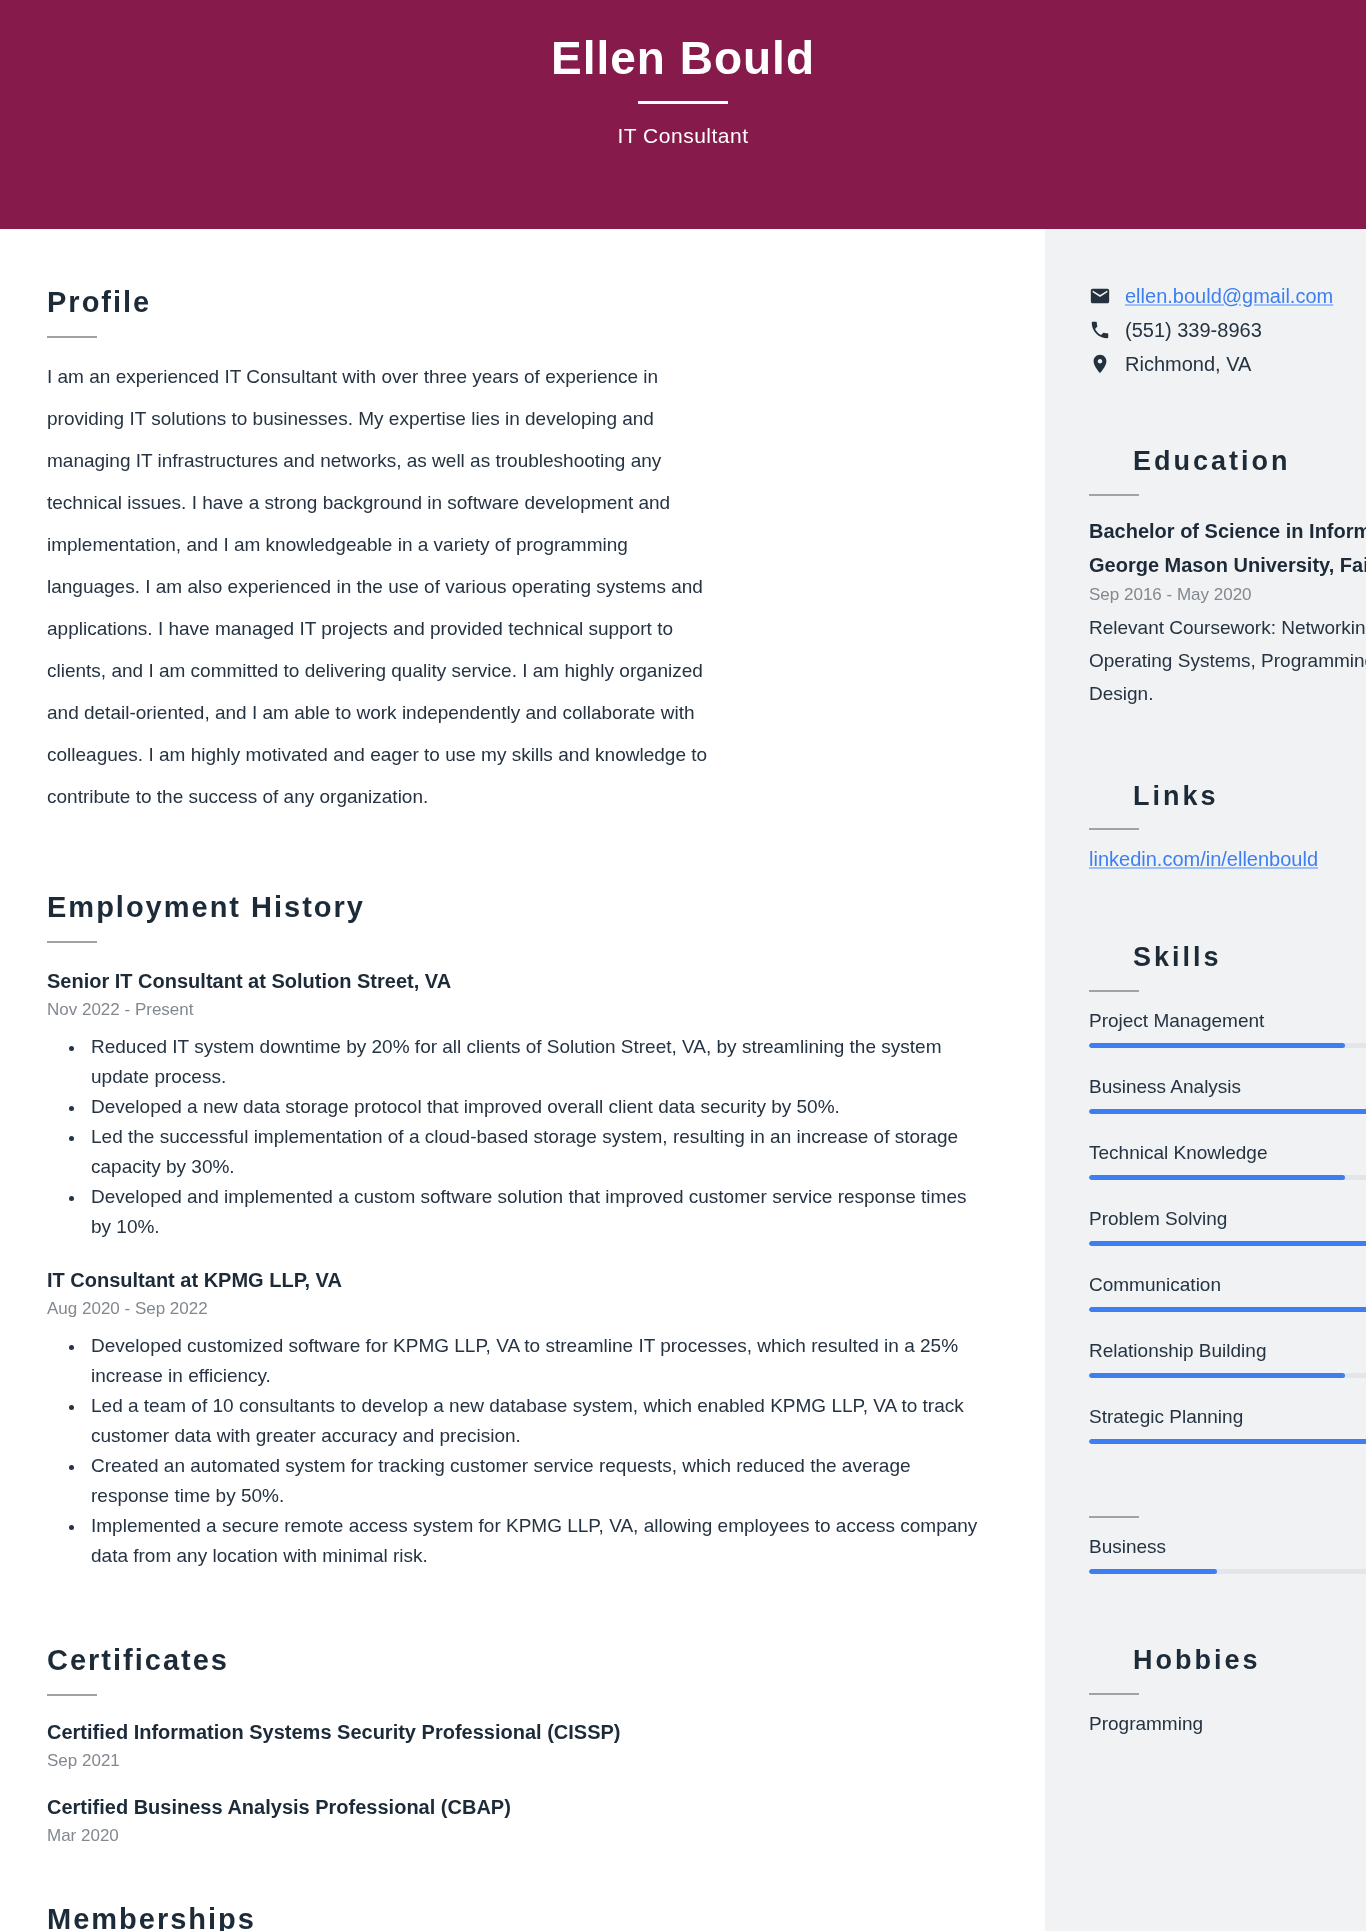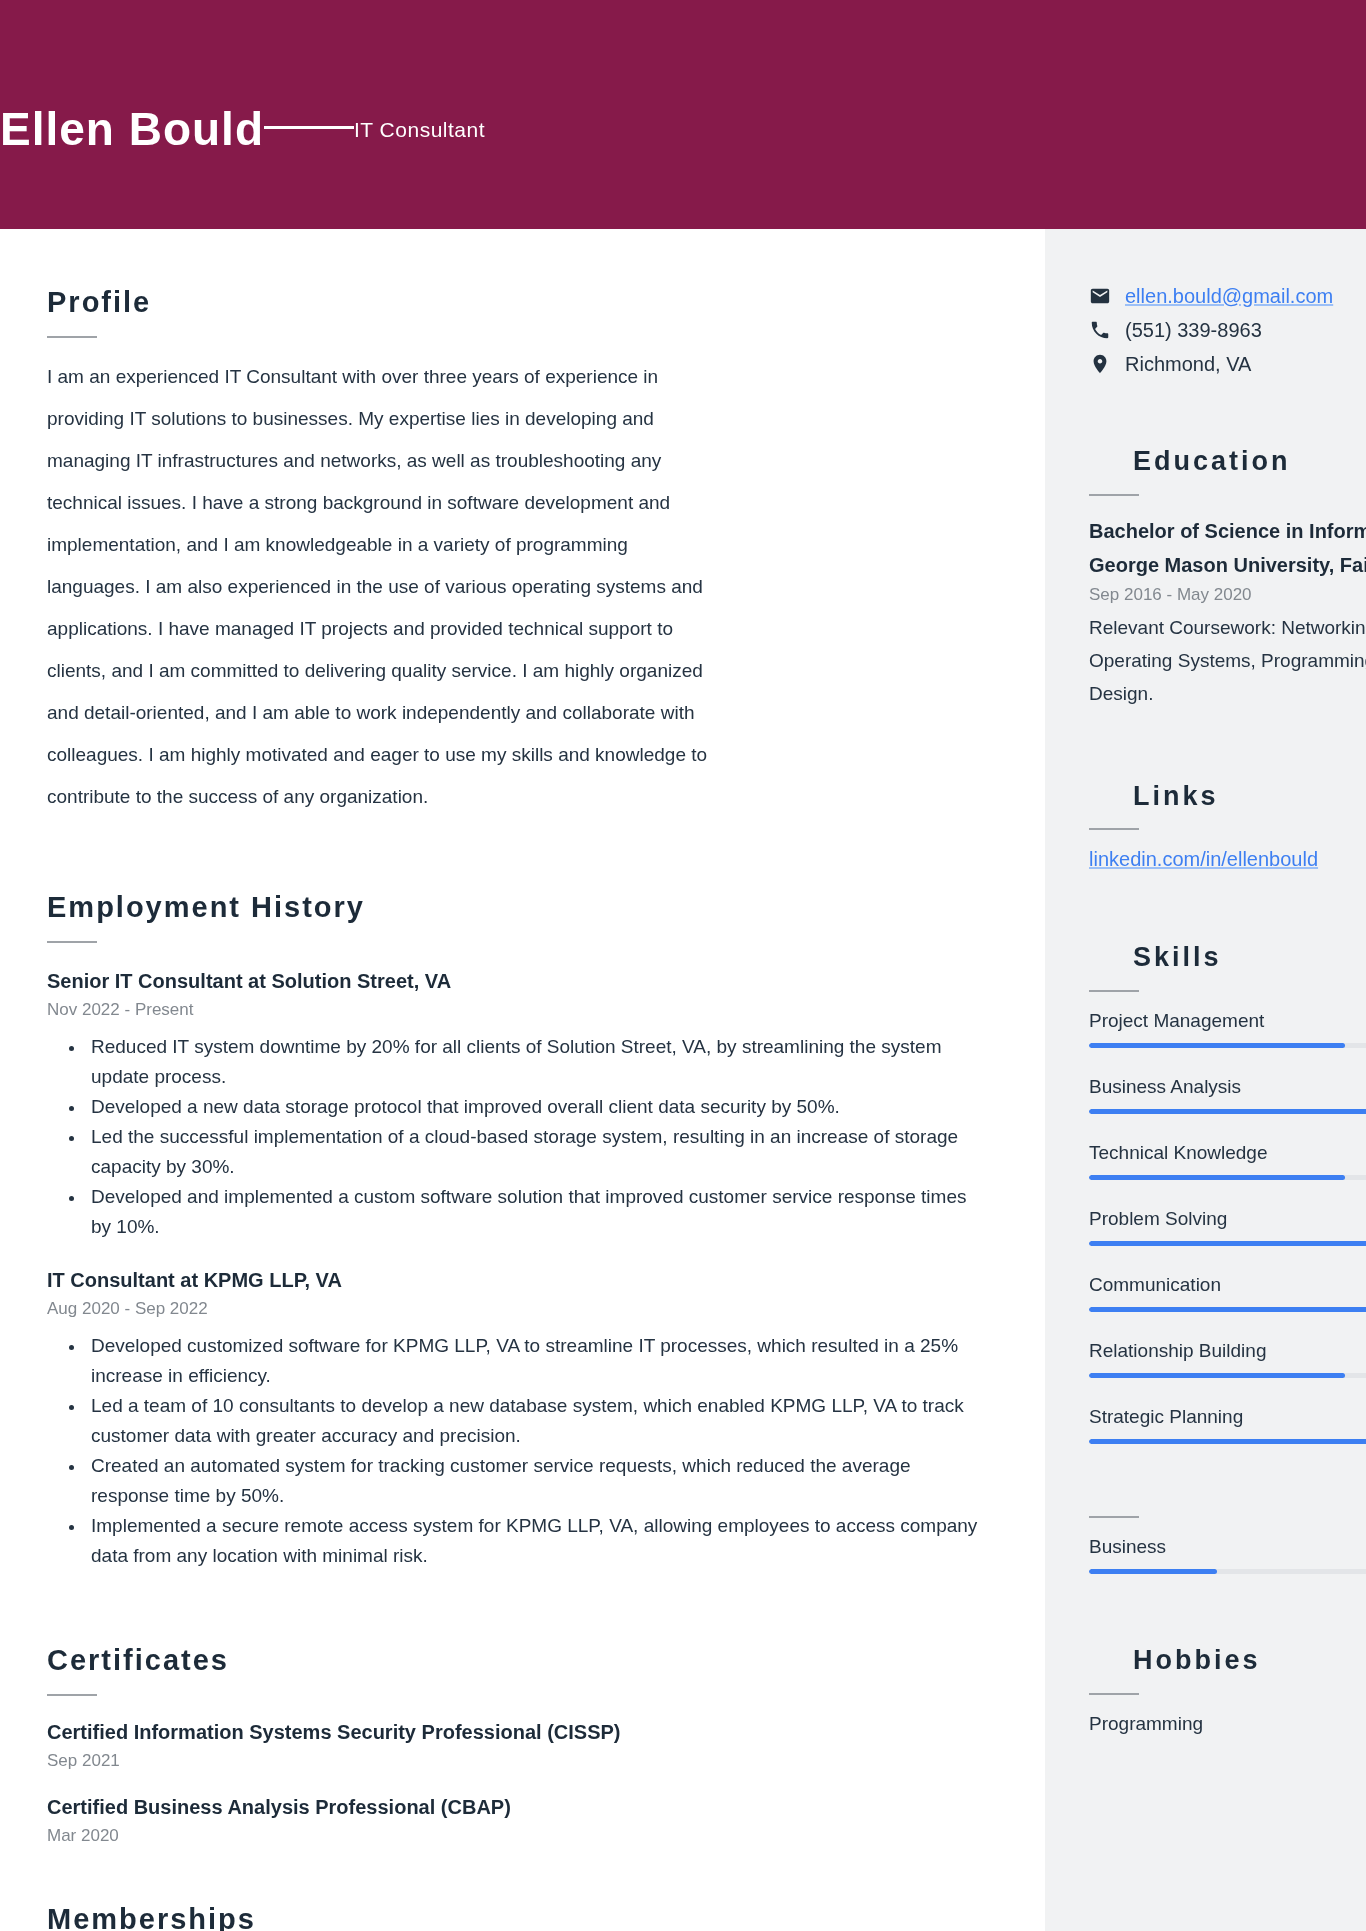--- a/index.html
+++ b/index.html
@@ -7,21 +7,21 @@
   body {
     font-family:"Liberation Sans","DejaVu Sans",sans-serif;
     background:#ffffff;
     color:#253342;
   }
   .page { width:1366px; height:1931px; display:flex; flex-direction:column; }
 
   
   .header {
     height:229px; background:#861a4a; color:#ffffff;
-    display:flex; flex-direction:row; align-items:center;
+    display:flex; flex-direction:column; align-items:center;
     padding-top:31px; flex:none;
   }
   .name { font-size:46px; font-weight:700; letter-spacing:1px; line-height:1.2; }
   .name-rule { width:90px; height:3px; background:#ffffff; margin:15px 0 20px 0; }
   .job-headline { font-size:21px; font-weight:400; letter-spacing:0.5px; }
 
   
   .columns { flex:1; display:flex; align-items:stretch; }
   .main { width:1045px; flex:none; padding:58px 55px 0 47px; }
   .sidebar { width:565px; flex:none; background:#f1f2f3; padding:56px 48px 40px 44px; }

